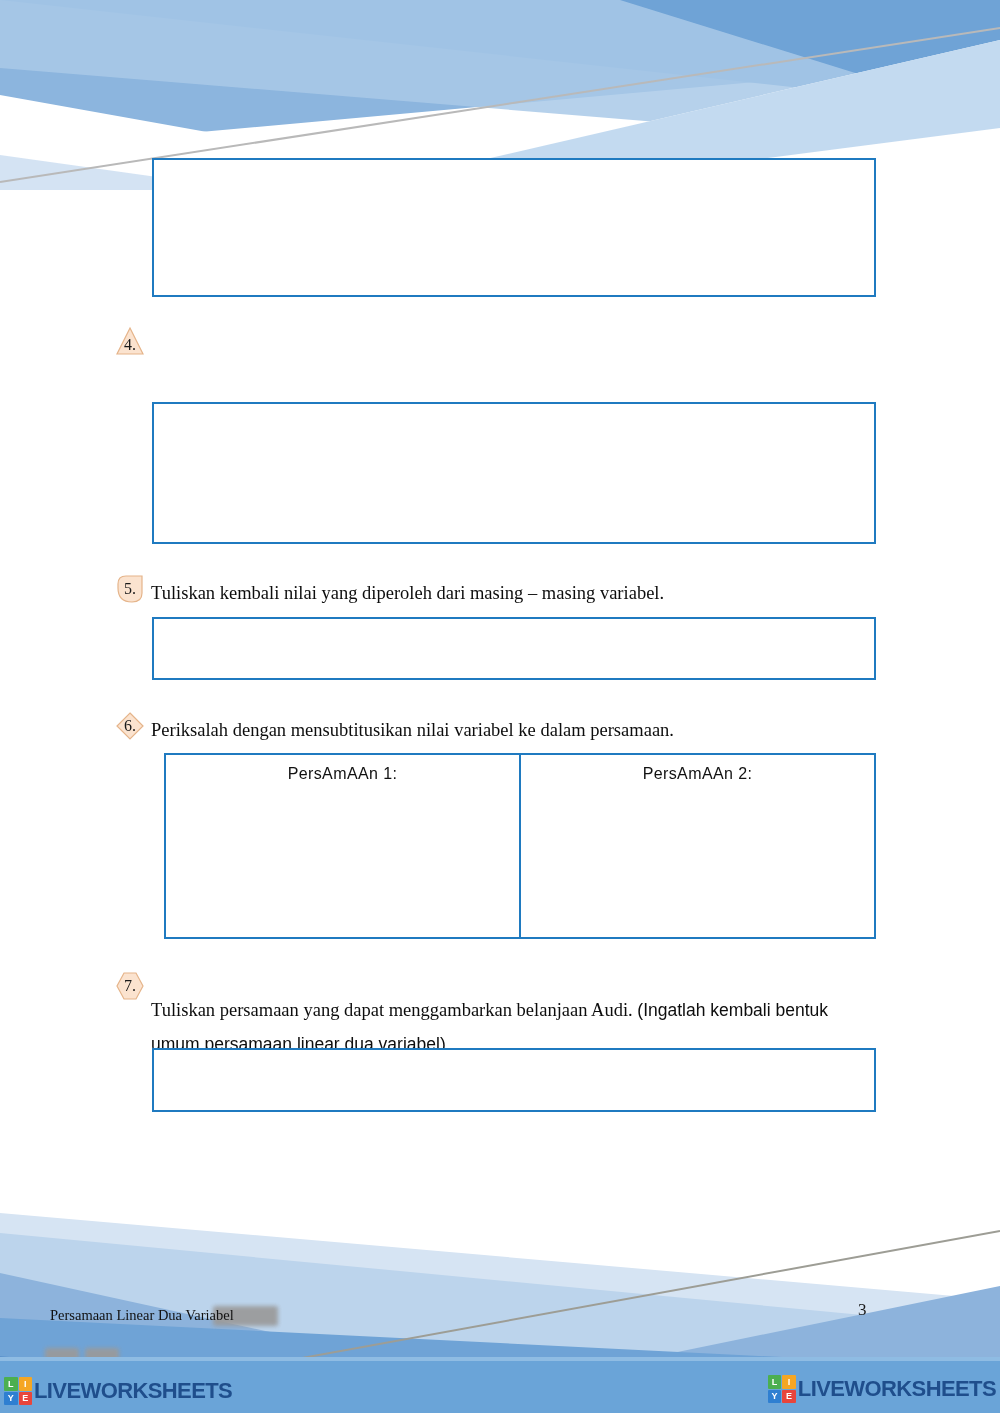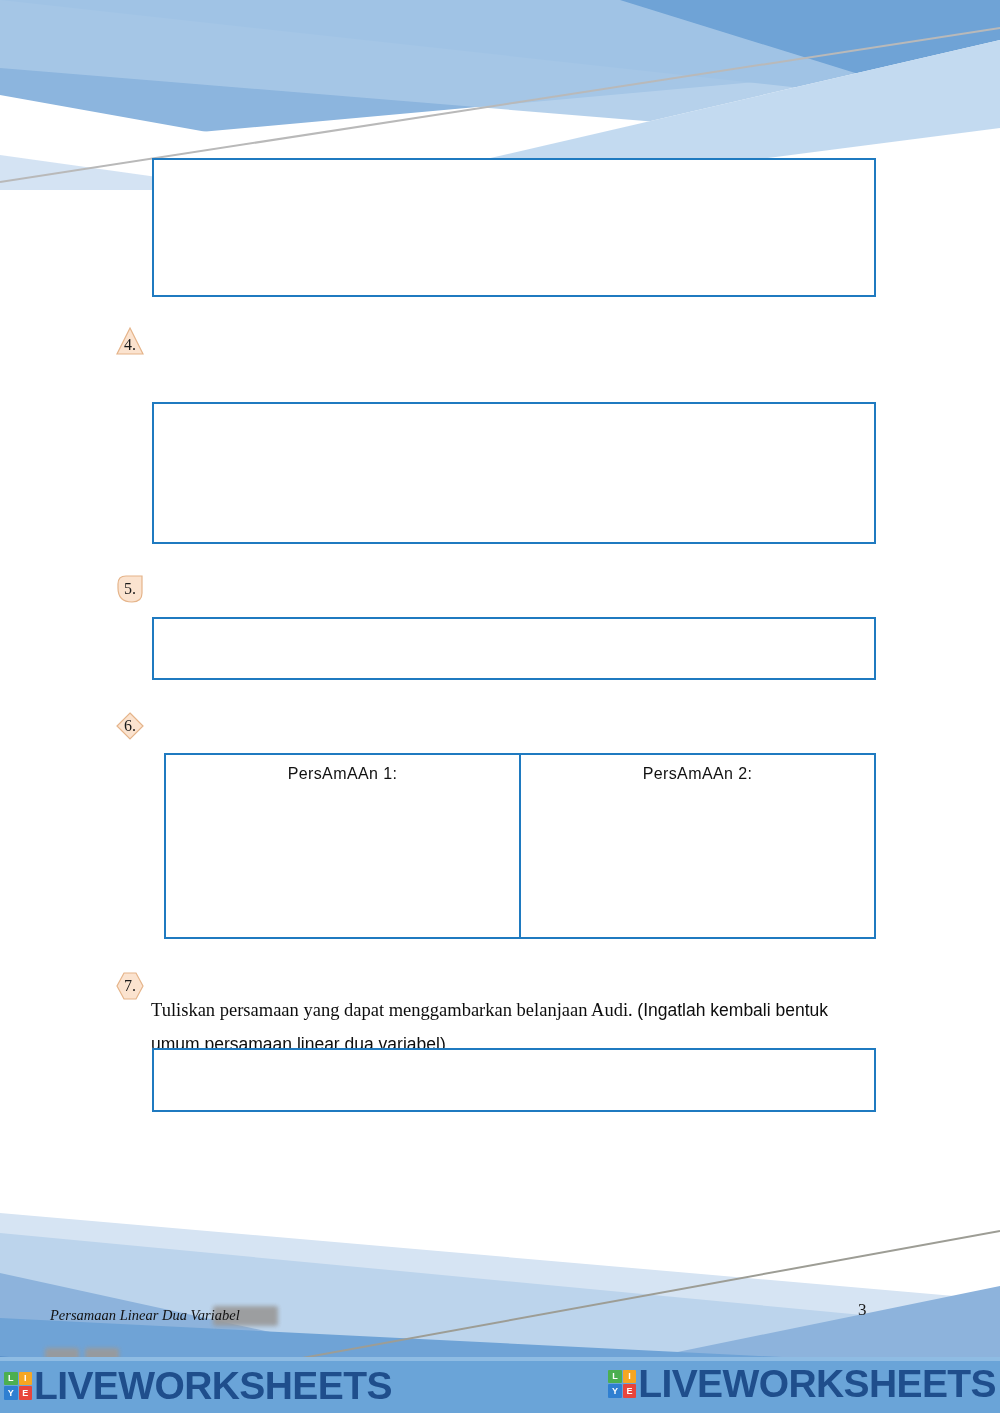--- a/index.html
+++ b/index.html
@@ -121,21 +121,20 @@
     letter-spacing: 0.4px;
   }
 
   
   .footer-title {
     position: absolute;
     left: 50px;
     top: 1306px;
     width: 230px;
     font-family: "Liberation Serif", serif;
-    font-style: italic;
     font-size: 14.5px;
     line-height: 19px;
     color: #111111;
     z-index: 4;
   }
   .redact {
     position: absolute;
     background: #9a9a9a;
     border-radius: 2px;
     filter: blur(2.2px);
@@ -173,21 +172,21 @@
     justify-content: center;
     font-family: "Liberation Sans", sans-serif;
     font-weight: bold;
     font-size: 9px;
     color: #ffffff;
     border-radius: 1px;
   }
   .lw-word {
     font-family: "Liberation Sans", sans-serif;
     font-weight: bold;
-    font-size: 39px;
+    font-size: 22px;
     letter-spacing: -0.6px;
     color: #1f4e8c;
     line-height: 1;
   }
   .lw-left { left: 4px; bottom: 8px; }
   .lw-right { right: 4px; bottom: 10px; }
   .lw-band {
     position: absolute;
     left: 0;
     bottom: 0;
@@ -251,31 +250,33 @@
 
     <div class="answer-box" style="left:152px; top:402px; width:724px; height:142px;"></div>
 
     <div class="qrow" style="left:115px; top:576px; width:780px;">
       <div class="marker">
         <svg class="shape" viewBox="0 0 30 30" xmlns="http://www.w3.org/2000/svg">
           <path d="M3,10 Q3,2 11,2 L27,2 L27,19 Q27,28 17,28 Q3,28 3,14 Z" fill="#fbe3cf" stroke="#e5b48a" stroke-width="1.2"></path>
         </svg>
         <div class="num">5.</div>
       </div>
+      <div class="qtext">Tuliskan kembali nilai yang diperoleh dari masing – masing variabel.</div>
     </div>
 
     <div class="answer-box" style="left:152px; top:617px; width:724px; height:63px;"></div>
 
     <div class="qrow" style="left:115px; top:713px; width:780px;">
       <div class="marker">
         <svg class="shape" viewBox="0 0 30 30" xmlns="http://www.w3.org/2000/svg">
           <polygon points="15,2 28,15 15,28 2,15" fill="#fbe3cf" stroke="#e5b48a" stroke-width="1.2"></polygon>
         </svg>
         <div class="num">6.</div>
       </div>
+      <div class="qtext">Periksalah dengan mensubtitusikan nilai variabel ke dalam persamaan.</div>
     </div>
 
     <div class="eq-table" style="left:152px; top:753px; width:724px; height:186px;">
       <div class="eq-cell" style="width:363px;margin-left:12px;">
         <div class="eq-head">PersAmAAn 1:</div>
       </div>
       <div class="eq-cell" style="width:363px;">
         <div class="eq-head">PersAmAAn 2:</div>
       </div>
     </div>

